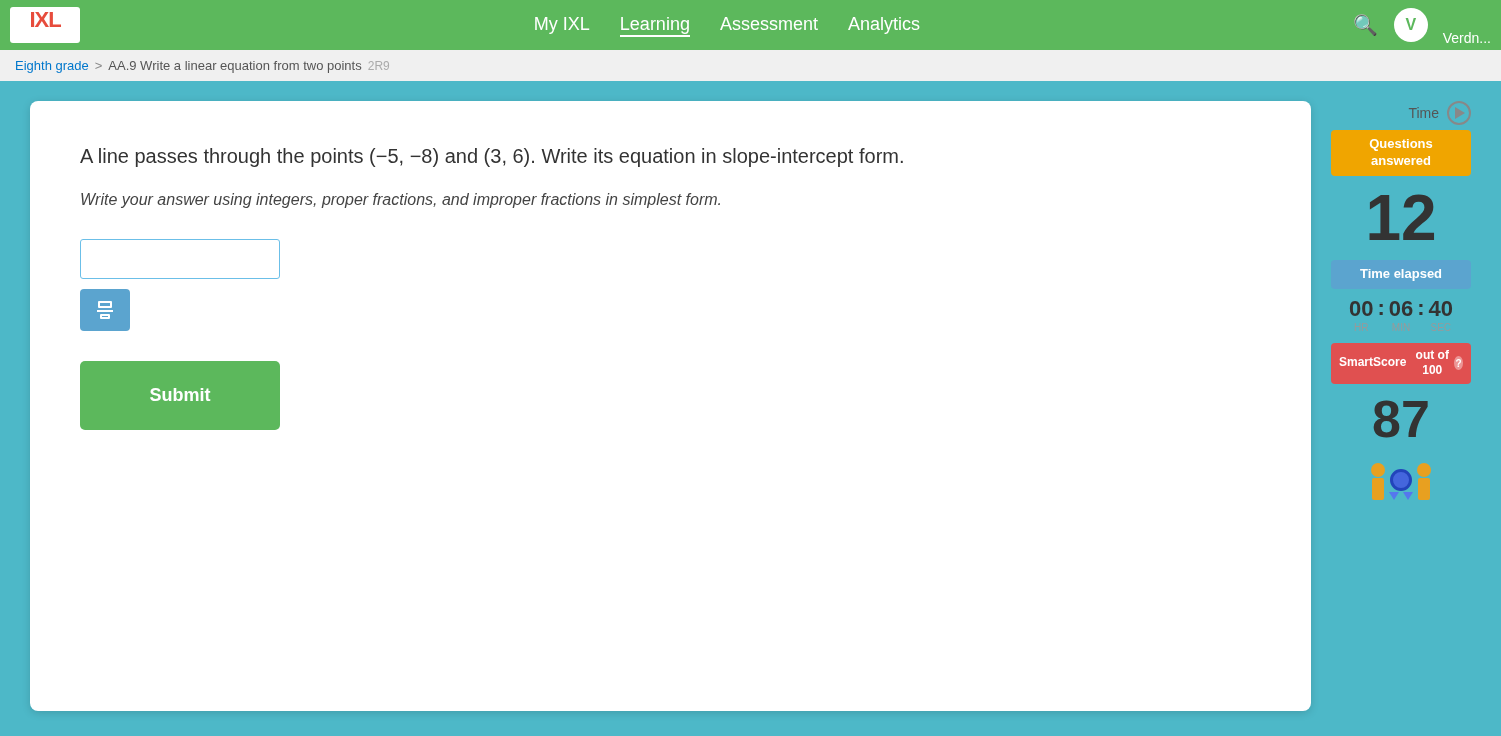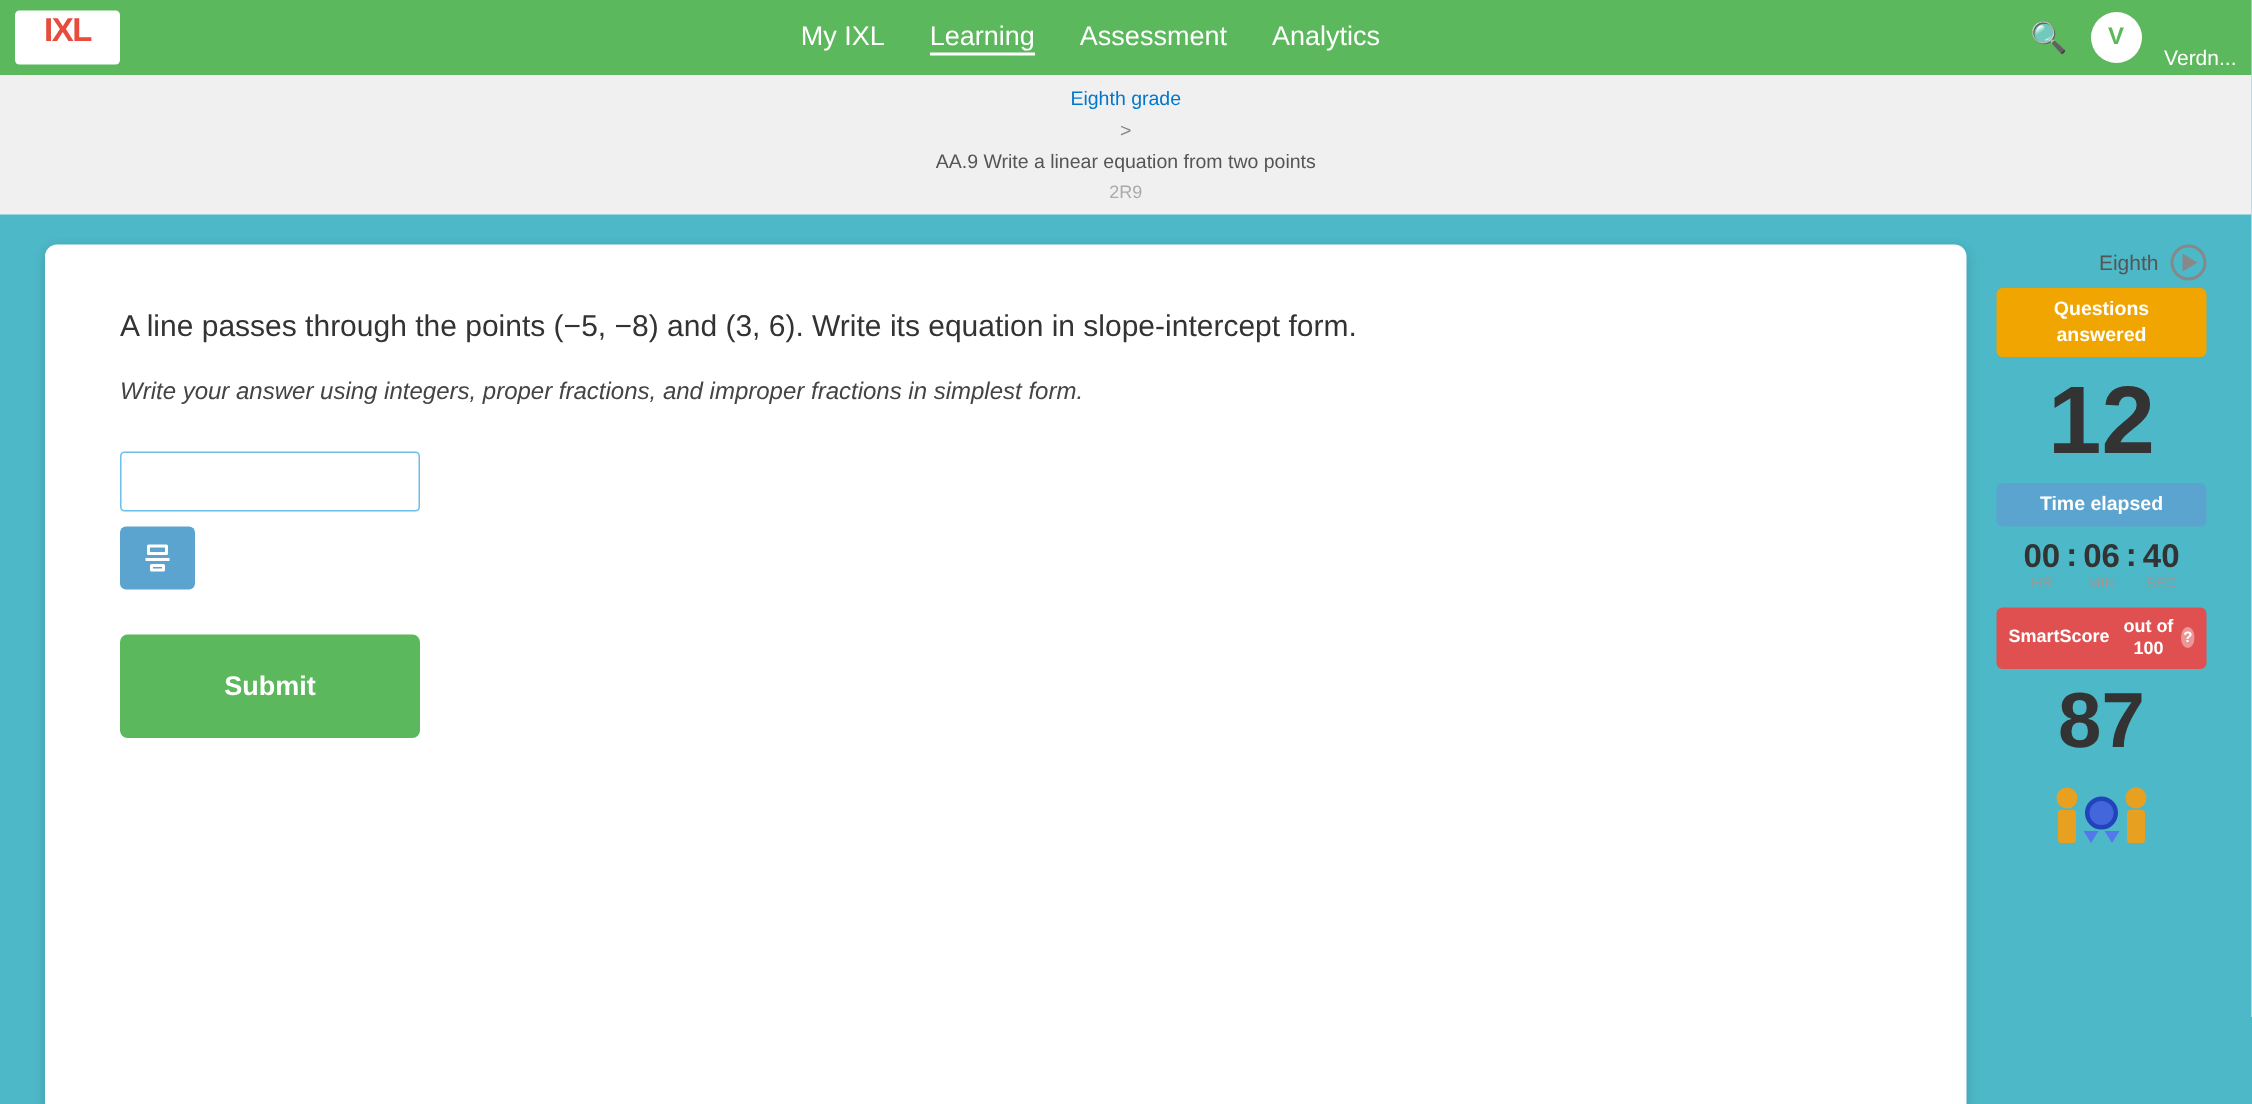--- a/index.html
+++ b/index.html
@@ -76,21 +76,20 @@
 
     
     .breadcrumb-bar {
       background: #f0f0f0;
       padding: 8px 15px;
       font-size: 13px;
       color: #555;
       display: flex;
       align-items: center;
       gap: 6px;
-      flex-direction: column;
     }
     .breadcrumb-link {
       color: #0077cc;
       cursor: pointer;
       text-decoration: none;
     }
     .breadcrumb-sep {
       color: #888;
     }
     .breadcrumb-current {
@@ -421,21 +420,21 @@
         </div>
       </button>
     </div>
 
     <button class="submit-btn">Submit</button>
   </div>
 
   <div class="right-sidebar">
 
     <div class="video-row">
-      <span class="video-label">Eighth</span>
+      <span class="video-label">Time</span>
       <div class="video-play-icon">
         <div class="play-triangle"></div>
       </div>
     </div>
 
     <div class="questions-answered-badge">Questions answered</div>
 
     <div class="count-number">12</div>
 
     <div class="time-elapsed-badge">Time elapsed</div>

